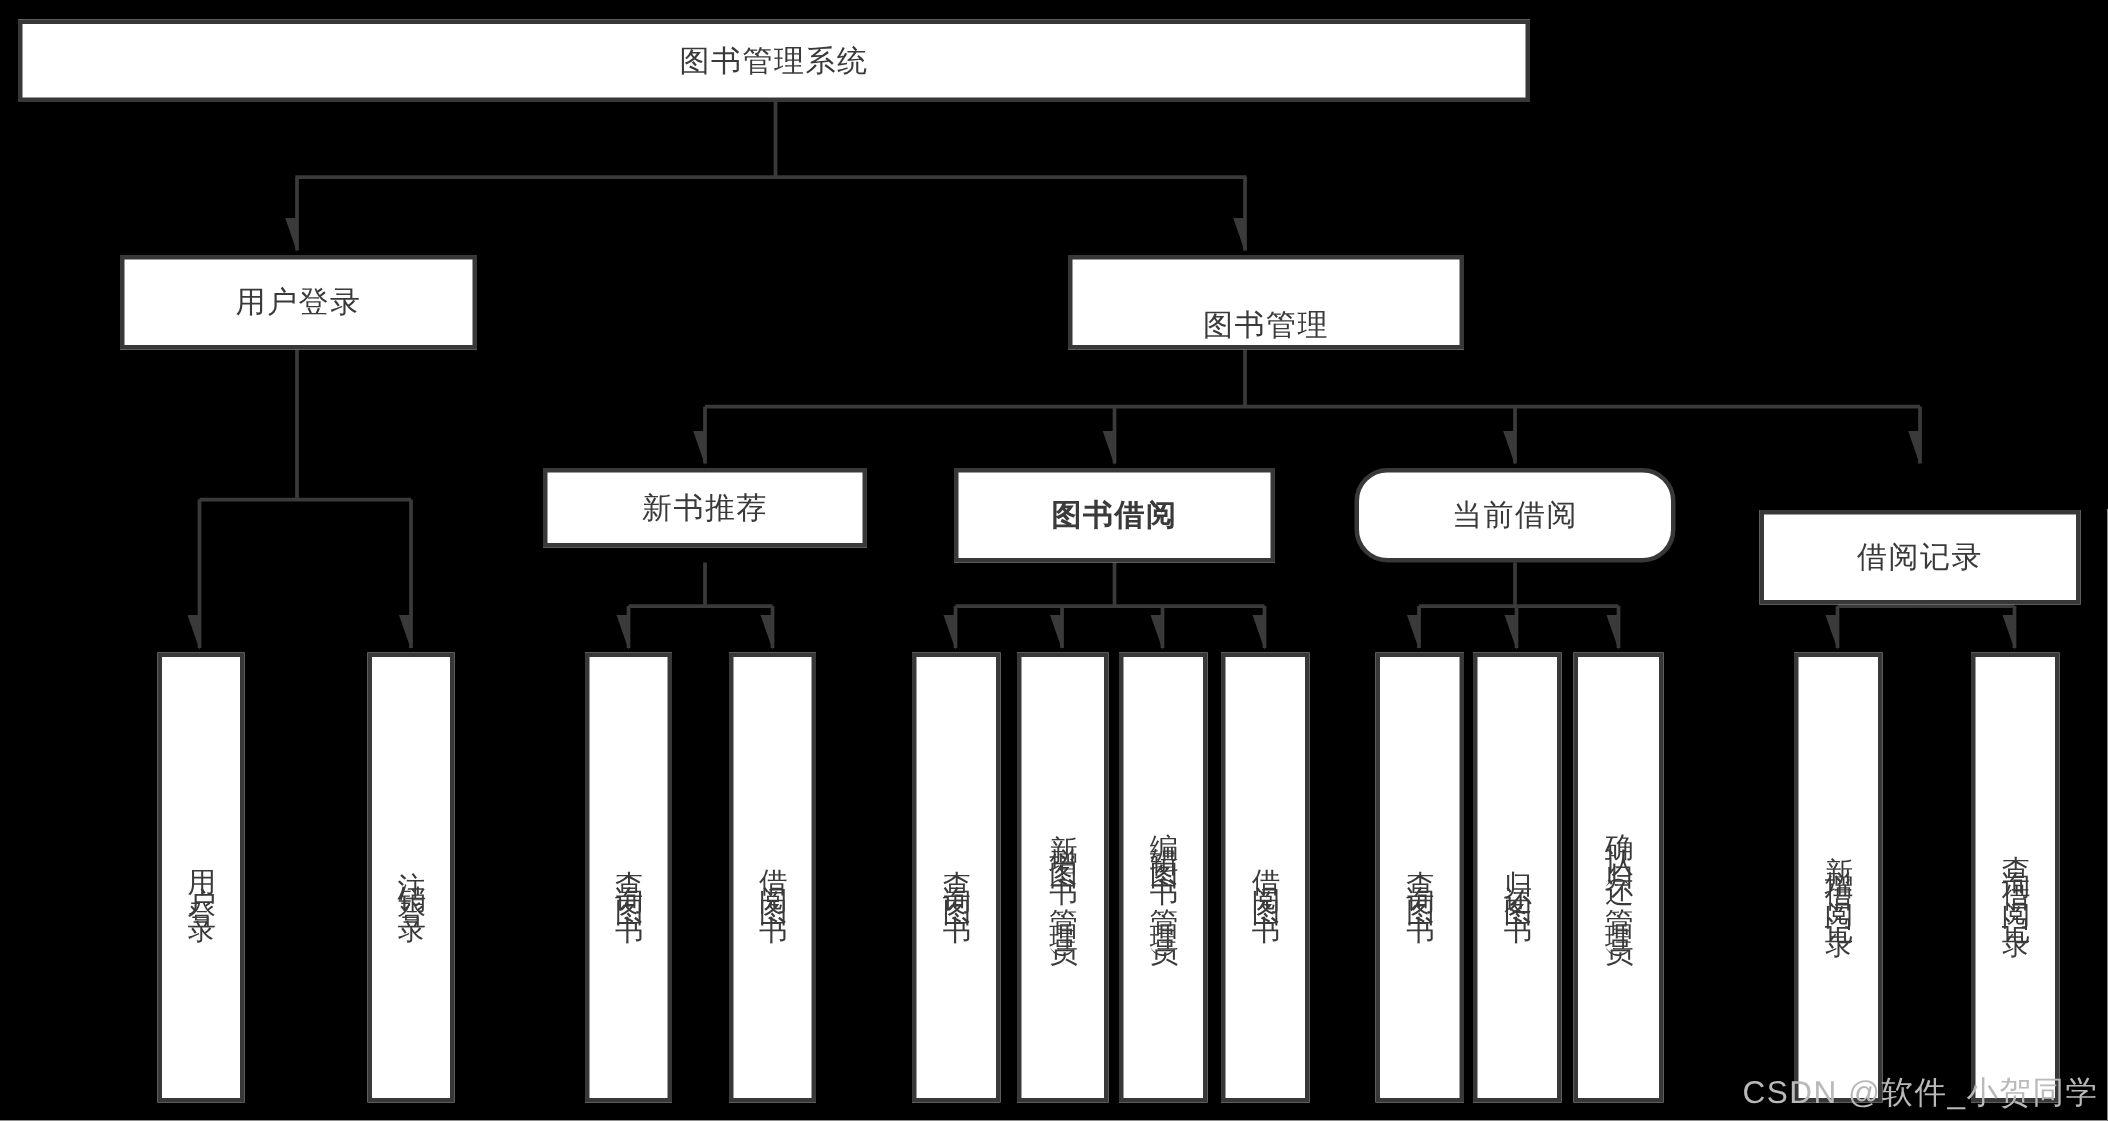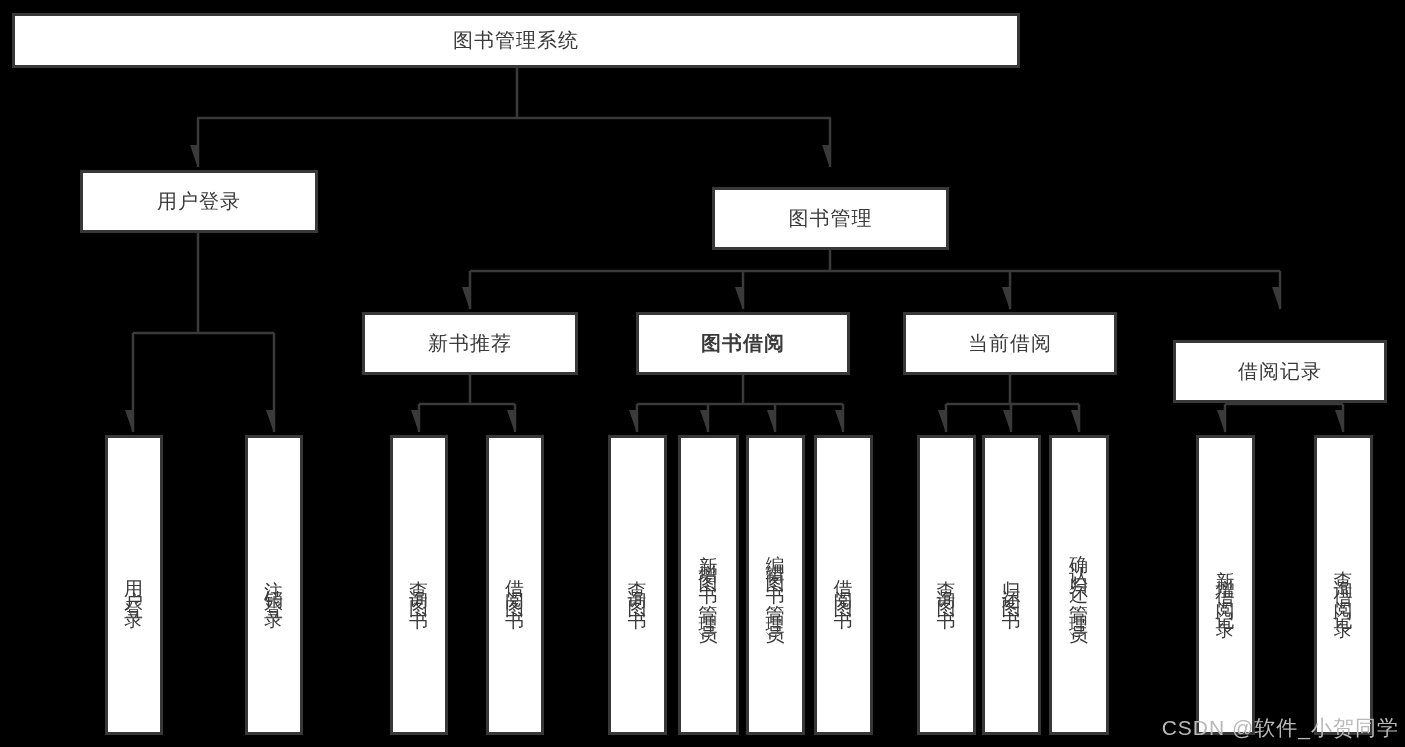--- a/index.html
+++ b/index.html
@@ -115,31 +115,31 @@
     </g>
   </svg>
 
   <div class="node h" style="left:12px; top:13px; width:1008px; height:55px;">
     <span>图书管理系统</span>
   </div>
 
   <div class="node h" style="left:80px; top:170px; width:238px; height:63px;">
     <span>用户登录</span>
   </div>
-  <div class="node h" style="left:712px; top:187px; width:237px; height:63px;">
+  <div class="node h" style="left:712px; top:170px; width:264px; height:63px;align-items:flex-end;">
     <span>图书管理</span>
   </div>
 
-  <div class="node h" style="left:362px; top:312px; width:216px; height:63px;">
+  <div class="node h" style="left:362px; top:312px; width:216px; height:53px;">
     <span>新书推荐</span>
   </div>
   <div class="node h" style="left:636px; top:312px; width:214px; height:63px;font-weight:bold;">
     <span>图书借阅</span>
   </div>
-  <div class="node h" style="left:903px; top:312px; width:214px; height:63px;">
+  <div class="node h" style="left:903px; top:312px; width:214px; height:63px;border-radius:22px;">
     <span>当前借阅</span>
   </div>
   <div class="node h" style="left:1173px; top:312px; width:214px; height:63px;margin-top:28px;">
     <span>借阅记录</span>
   </div>
 
   <div class="node v" style="left:105px; width:58px;">
     <span class="vtext">用户登录</span>
   </div>
   <div class="node v" style="left:245px; width:58px;">

